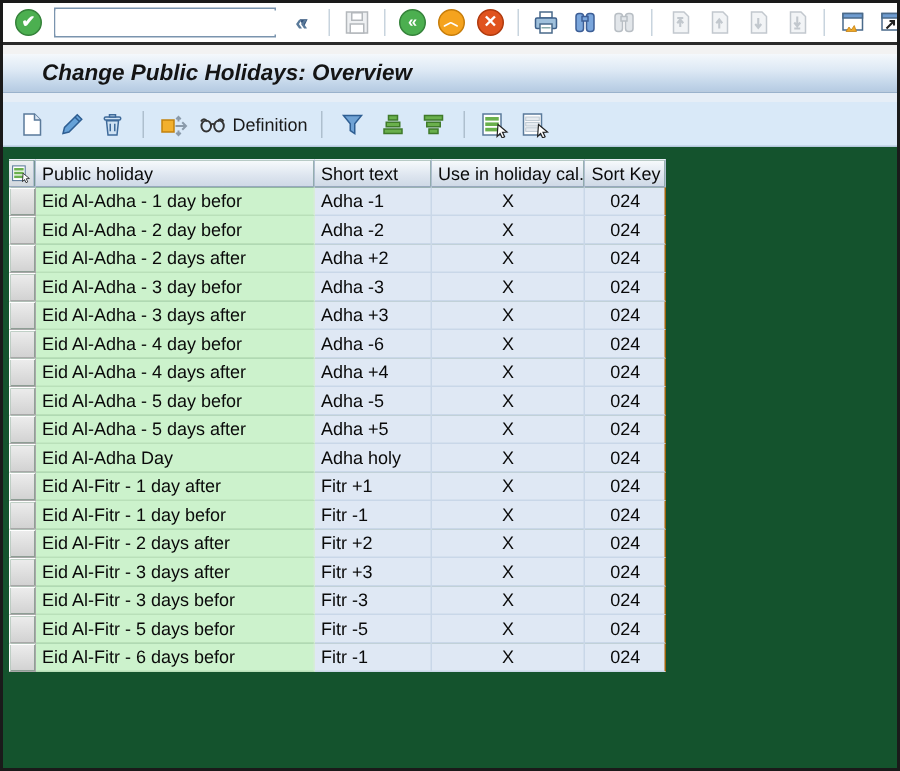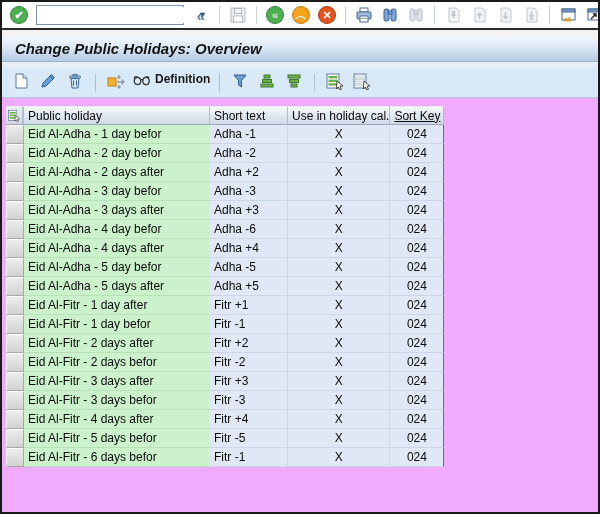--- a/index.html
+++ b/index.html
@@ -27,56 +27,56 @@
   .cmd-input { border:none; outline:none; flex:1; height:16px; font-size:12px; padding:0 3px; font-family:"Liberation Sans",sans-serif; }
   .cmd-drop { width:16px; height:100%; display:flex; align-items:center; justify-content:center; color:#33527a; font-size:9px; }
   .collapse-glyph { color:#5a7a9a; font-size:15px; font-weight:bold; }
 
   
   .pre-title { height:6px; background:#f2f2f2; flex:0 0 auto; }
   .title-bar {
     height:26px; flex:0 0 auto;
     background:linear-gradient(#f4f8fc 0%, #dce8f4 45%, #c2d5e9 80%, #b6cbe2 100%);
     border-bottom:1px solid #9ab2cc;
-    display:flex; align-items:center; padding-left:13px;
+    display:flex; align-items:center; padding-left:26px;
   }
   .title-text { font-size:15px; font-weight:bold; font-style:italic; color:#141414; }
   .post-title { height:6px; background:#e6eef7; flex:0 0 auto; }
 
   
   .app-toolbar {
     height:30px; background:#d9e9f8; border-bottom:1px solid #b4c8dc;
     display:flex; align-items:center; padding-left:8px; gap:5px; flex:0 0 auto;
   }
   .app-sep { width:1px; height:18px; background:#aebfce; margin:0 4px; flex:0 0 auto; }
-  .app-btn { height:22px; min-width:22px; display:flex; justify-content:center; gap:3px; cursor:default;font-weight:bold; }
+  .app-btn { height:22px; min-width:22px; display:flex; align-items:center; justify-content:center; gap:3px; cursor:default; }
   .def-label { font-size:12px; color:#1a1a1a; }
 
   
-  .main { flex:1; background:#f0abfc; padding:8px 0 0 4px; overflow:hidden; }
+  .main { flex:1; background:#14532d; padding:8px 0 0 4px; overflow:hidden; }
   table.holidays { border-collapse:separate; border-spacing:0; table-layout:fixed; }
   .holidays th, .holidays td { height:19px; font-size:12px; font-weight:normal; color:#0a0a0a;
       overflow:hidden; white-space:nowrap; padding:0; }
   .holidays th {
     background:linear-gradient(#f7fafc, #dde5ef 60%, #cfd9e6);
     border-right:1px solid #aebecf; border-bottom:1px solid #97a8bd; border-top:1px solid #e8eef5;
     text-align:left; padding-left:4px;
   }
   th.corner { padding:0; width:18px; }
   .corner-inner { width:100%; height:100%; display:flex; align-items:center; justify-content:center;
     background:linear-gradient(#eceff2,#d2d8de); border-right:1px solid #aebecf; }
   td.sel {
     width:18px; background:linear-gradient(#ececec,#d2d2d2);
     border:1px solid #ffffff; border-right-color:#a8a8a8; border-bottom-color:#a8a8a8;
   }
   td.c-name { width:186px; background:#ccf2cc; border-right:1px solid #d8ecd8; border-bottom:1px solid #b9e0b9; padding-left:4px; }
   td.c-short { width:78px; background:#dfe8f4; border-right:1px solid #c9d7e8; border-bottom:1px solid #c9d7e8; padding-left:4px;margin-left:21px; }
   td.c-use  { width:98px; background:#dfe8f4; border-right:1px solid #c9d7e8; border-bottom:1px solid #c9d7e8; text-align:center; }
   td.c-sort { width:54px; background:#dfe8f4; border-right:1px solid #a16207; border-bottom:1px solid #c9d7e8; text-align:center; }
-  th.h-name { width:186px; } th.h-short { width:78px; } th.h-use { width:98px; } th.h-sort { width:54px;text-decoration:underline; }
+  th.h-name { width:186px; } th.h-short { width:78px; } th.h-use { width:98px; } th.h-sort { width:54px; }
 </style>
 </head>
 <body>
 
 <div class="window">
 
   <div class="sys-toolbar">
     <div class="tb-btn">
       <span class="circle c-green">✔</span>
     </div>
@@ -335,20 +335,27 @@
           </tr>
           <tr>
             <td class="sel"></td>
             <td class="c-name">Eid Al-Adha - 5 days after</td>
             <td class="c-short">Adha +5</td>
             <td class="c-use">X</td>
             <td class="c-sort">024</td>
           </tr>
           <tr>
             <td class="sel"></td>
+            <td class="c-name">Eid Al-Adha Day</td>
+            <td class="c-short">Adha holy</td>
+            <td class="c-use">X</td>
+            <td class="c-sort">024</td>
+          </tr>
+          <tr>
+            <td class="sel"></td>
             <td class="c-name">Eid Al-Fitr - 1 day after</td>
             <td class="c-short">Fitr +1</td>
             <td class="c-use">X</td>
             <td class="c-sort">024</td>
           </tr>
           <tr>
             <td class="sel"></td>
             <td class="c-name">Eid Al-Fitr - 1 day befor</td>
             <td class="c-short">Fitr -1</td>
             <td class="c-use">X</td>
@@ -356,43 +363,29 @@
           </tr>
           <tr>
             <td class="sel"></td>
             <td class="c-name">Eid Al-Fitr - 2 days after</td>
             <td class="c-short">Fitr +2</td>
             <td class="c-use">X</td>
             <td class="c-sort">024</td>
           </tr>
           <tr>
             <td class="sel"></td>
-            <td class="c-name">Eid Al-Fitr - 2 days befor</td>
-            <td class="c-short">Fitr -2</td>
-            <td class="c-use">X</td>
-            <td class="c-sort">024</td>
-          </tr>
-          <tr>
-            <td class="sel"></td>
             <td class="c-name">Eid Al-Fitr - 3 days after</td>
             <td class="c-short">Fitr +3</td>
             <td class="c-use">X</td>
             <td class="c-sort">024</td>
           </tr>
           <tr>
             <td class="sel"></td>
             <td class="c-name">Eid Al-Fitr - 3 days befor</td>
             <td class="c-short">Fitr -3</td>
-            <td class="c-use">X</td>
-            <td class="c-sort">024</td>
-          </tr>
-          <tr>
-            <td class="sel"></td>
-            <td class="c-name">Eid Al-Fitr - 4 days after</td>
-            <td class="c-short">Fitr +4</td>
             <td class="c-use">X</td>
             <td class="c-sort">024</td>
           </tr>
           <tr>
             <td class="sel"></td>
             <td class="c-name">Eid Al-Fitr - 5 days befor</td>
             <td class="c-short">Fitr -5</td>
             <td class="c-use">X</td>
             <td class="c-sort">024</td>
           </tr>

